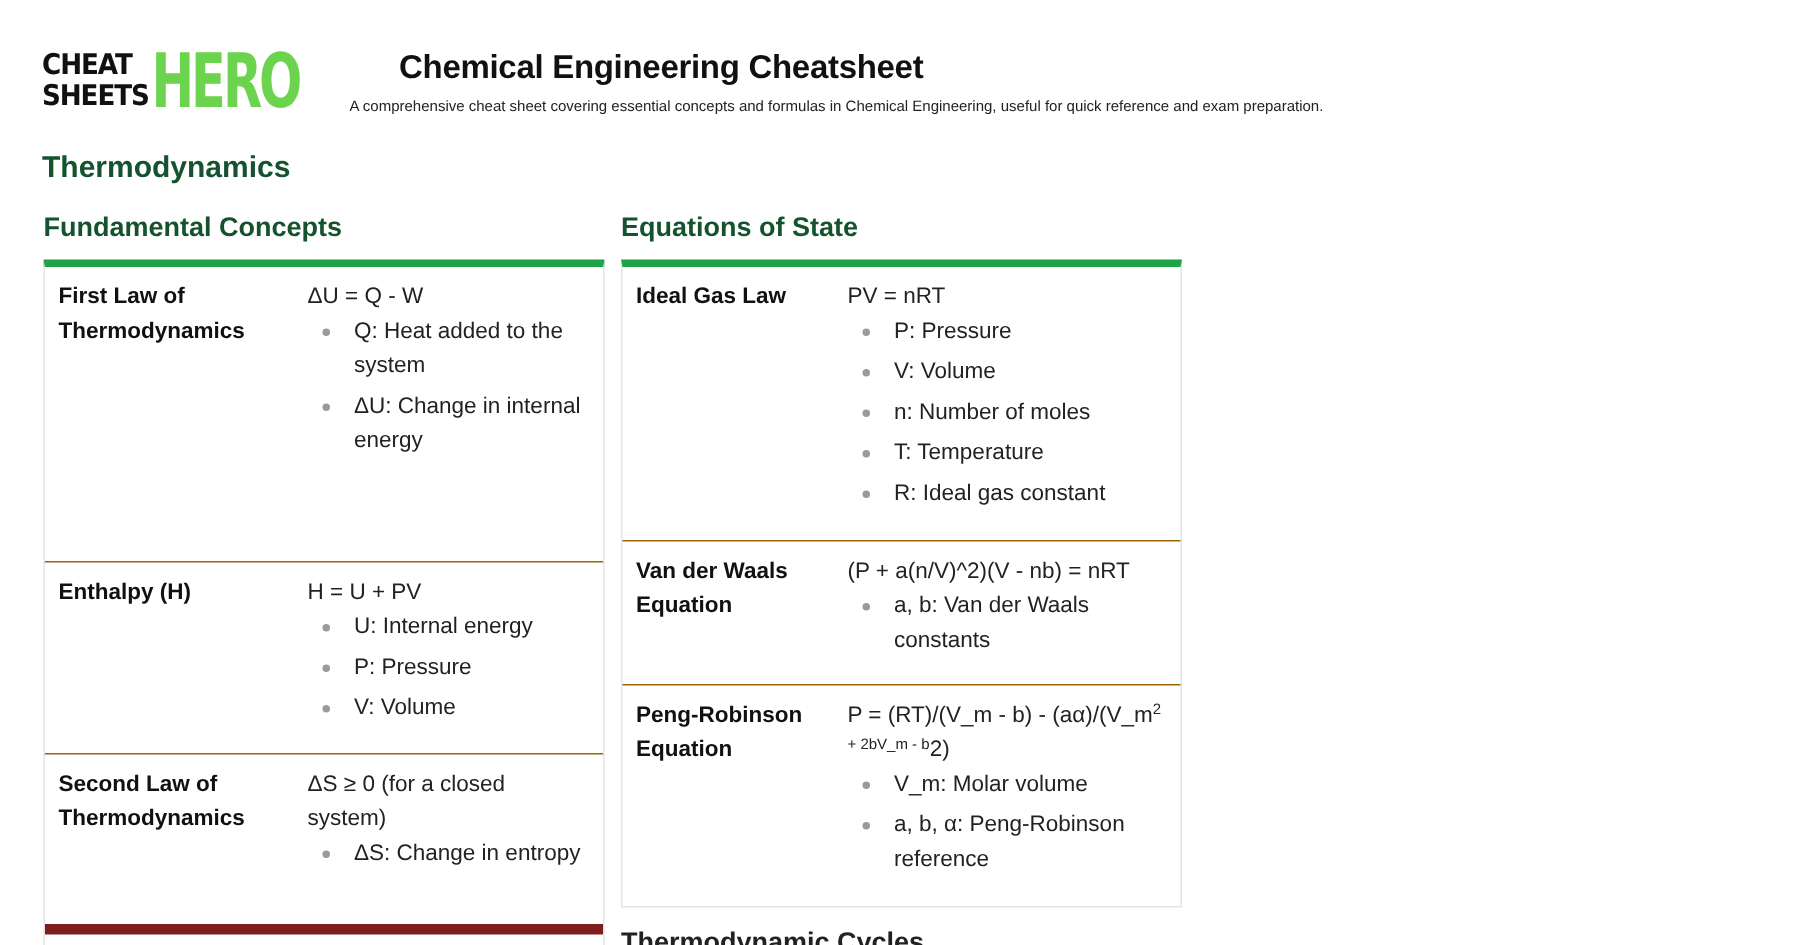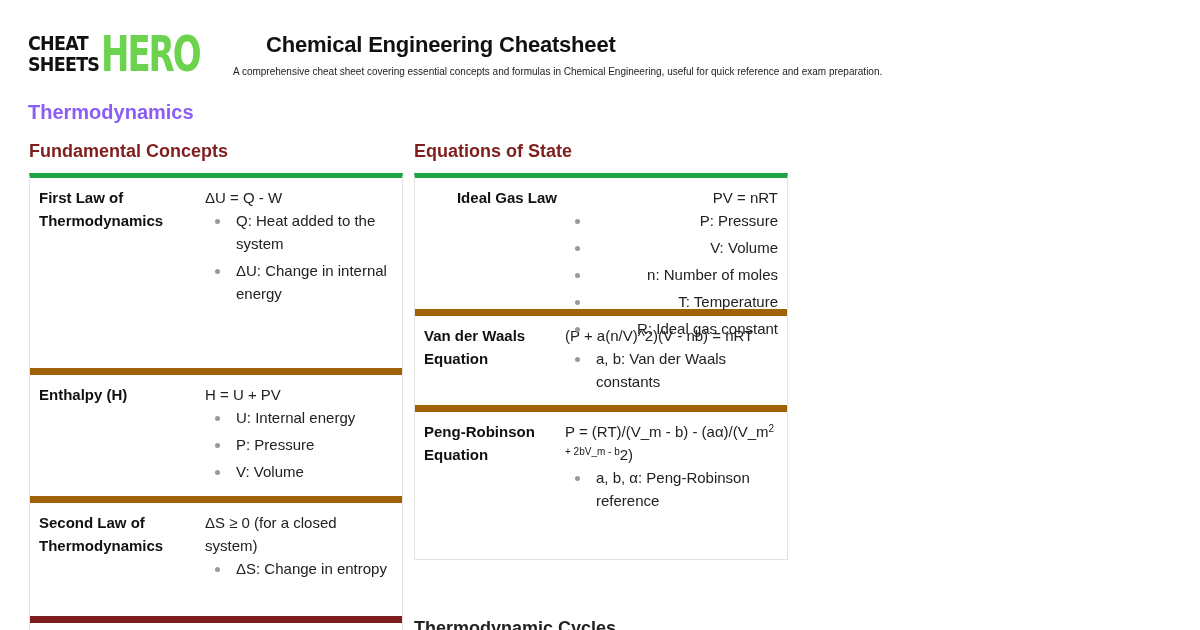--- a/index.html
+++ b/index.html
@@ -27,35 +27,35 @@
       transform: scaleX(0.68) scaleY(1.0); transform-origin: left center;
       display: inline-block;
     }
     .title-block { position: absolute; left: 205px; top: 2px; width: 960px; }
     .page-title { font-size: 22px; font-weight: bold; color: #111; line-height: 26px; letter-spacing: -0.2px; margin-left: 33px; }
     .page-subtitle { font-size: 10px; color: #222; margin-top: 6px; line-height: 16px; white-space: nowrap; }
 
     
     .section-title {
       position: absolute; left: 28px; top: 100px;
-      font-size: 20px; font-weight: bold; color: #8b5cf6; line-height: 24px;
+      font-size: 20px; font-weight: bold; color: #14532d; line-height: 24px;
     }
 
     .column { position: absolute; top: 140px; width: 374px; }
     .col-1 { left: 29px; }
     .col-2 { left: 414px; }
-    .subsection-title { font-size: 18px; color: #7f1d1d; line-height: 22px; height: 33px; }
+    .subsection-title { font-size: 18px; color: #14532d; line-height: 22px; height: 33px; }
     .card {
       border: 1px solid #e3e3e3;
       border-top: 5px solid #1ea446;
       background: #fff;
     }
     .row {
       display: flex; padding: 8px 9px 16px 9px;
-      border-bottom: 7px solid #a16207;
+      border-bottom: 1px solid #a16207;
     }
     .row:last-child { border-bottom: none; }
     .row-label {
       width: 166px; flex-shrink: 0;
       font-size: 15px; font-weight: bold; line-height: 23px; color: #111;
       padding-right: 8px;
     }
     .col-2 .row-label { width: 141px; }
     .row-content { flex: 1; font-size: 15px; line-height: 23px; color: #222; }
     .formula { font-size: 15px; }
@@ -133,21 +133,21 @@
       </div>
 
       <div class="row" style="height:40px;"></div>
     </div>
   </div>
 
   <div class="column col-2">
     <h3 class="subsection-title">Equations of State</h3>
     <div class="card">
 
-      <div class="row" style="height:138px;text-align:right;">
+      <div class="row" style="height:183px;">
         <div class="row-label">Ideal Gas Law</div>
         <div class="row-content">
           <div class="formula">PV = nRT</div>
           <ul class="bullets">
             <li>P: Pressure</li>
             <li>V: Volume</li>
             <li>n: Number of moles</li>
             <li>T: Temperature</li>
             <li>R: Ideal gas constant</li>
           </ul>
@@ -162,20 +162,21 @@
             <li>a, b: Van der Waals constants</li>
           </ul>
         </div>
       </div>
 
       <div class="row" style="height:147px;">
         <div class="row-label">Peng-Robinson Equation</div>
         <div class="row-content">
           <div class="formula"><span>P = (RT)/(V_m - b) - (aα)/(V_m</span><sup>2 + 2bV_m - b</sup><span>2)</span></div>
           <ul class="bullets">
+            <li>V_m: Molar volume</li>
             <li>a, b, α: Peng-Robinson reference</li>
           </ul>
         </div>
       </div>
     </div>
   </div>
 
   <h3 class="next-subsection">Thermodynamic Cycles</h3>
 </div>
 

